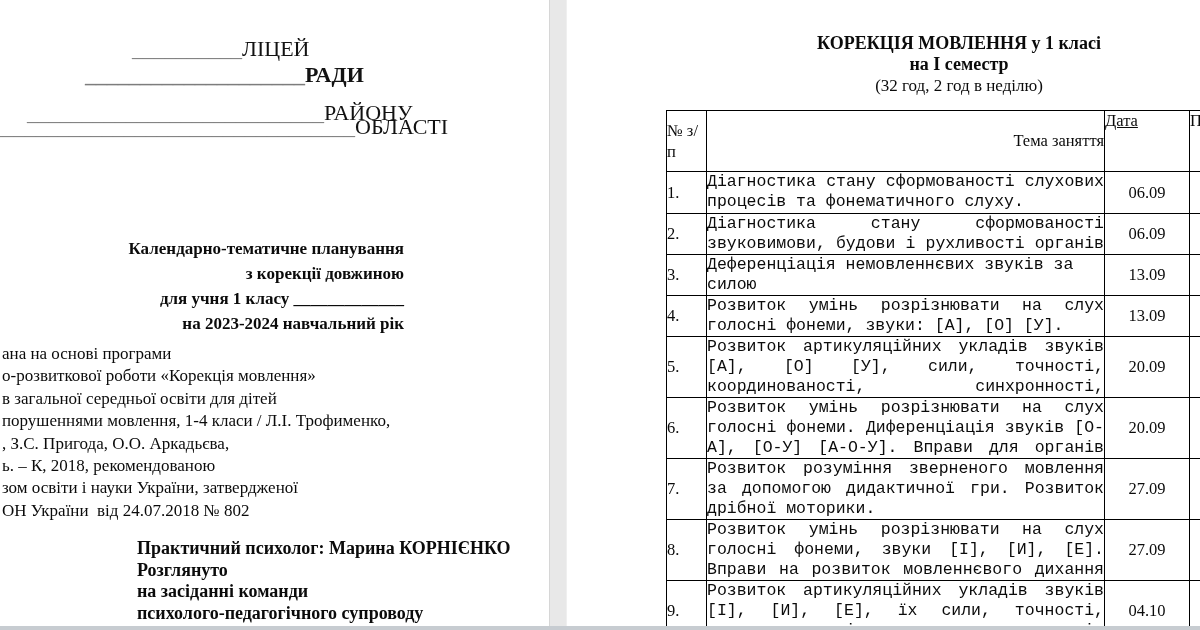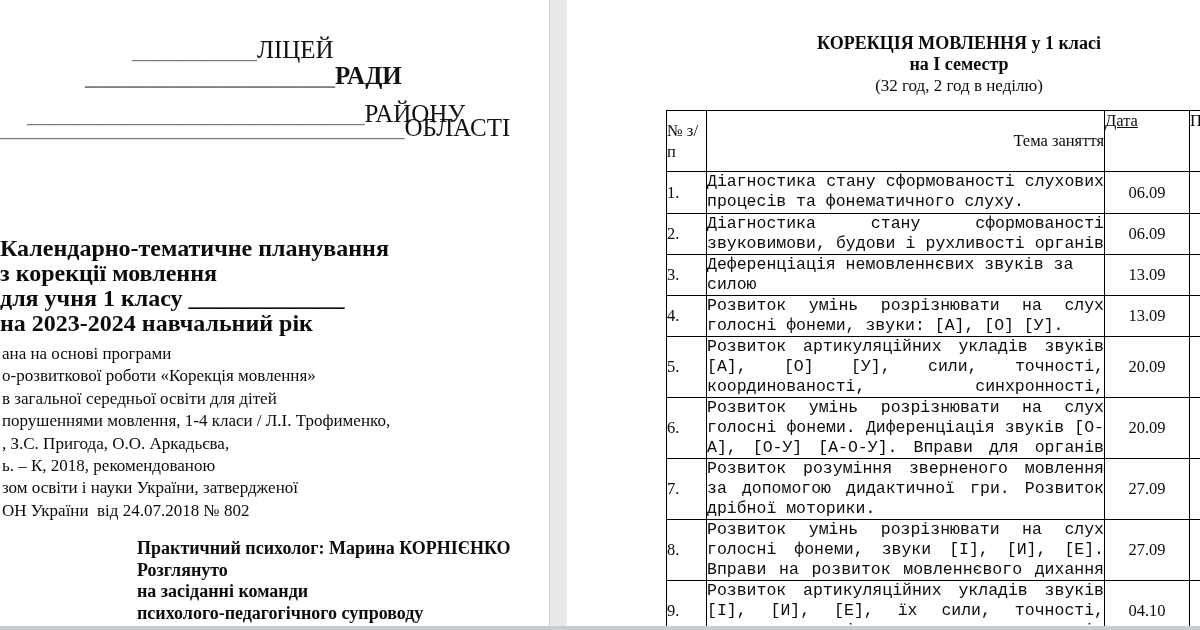--- a/index.html
+++ b/index.html
@@ -27,30 +27,30 @@
     border-right: 1px solid #efefef;
     box-sizing: border-box;
   }
   .bottom-band {
     position: absolute; left: 0; top: 626px; width: 1200px; height: 4px;
     background: #c7ccd1;
     z-index: 5;
   }
 
   
-  .hl { position: absolute; font-size: 25px; white-space: nowrap; color: #121212; }
+  .hl { position: absolute; font-size: 22px; white-space: nowrap; color: #121212; }
   .hl .blank { color: #7d7d7d; letter-spacing: 0; }
   .hl1 { left: 132px; top: 36px; }
   .hl2 { left: 85px;  top: 62px; font-weight: bold; }
   .hl3 { left: 27px;  top: 100px; }
   .hl4 { left: -8px;  top: 114px; }
 
   .title-block {
     position: absolute; left: 0; top: 236px; width: 404px;
-    text-align: left; font-weight: bold; font-size: 24px; line-height: 25px;
+    text-align: right; font-weight: bold; font-size: 17px; line-height: 25px;
   }
   .title-block div { white-space: nowrap; }
 
   .program-block {
     position: absolute; left: 2px; top: 343px;
     font-size: 17px; line-height: 22.4px;
   }
   .program-block div { white-space: pre; }
 
   .footer-block {
@@ -93,21 +93,21 @@
 
   <div class="page page-left">
 
     <div class="hl hl1"><span class="blank">__________</span><span>ЛІЦЕЙ</span></div>
     <div class="hl hl2"><span class="blank">____________________</span><span>РАДИ</span></div>
     <div class="hl hl3"><span class="blank">___________________________</span><span>РАЙОНУ</span></div>
     <div class="hl hl4"><span class="blank">_________________________________</span><span>ОБЛАСТІ</span></div>
 
     <div class="title-block">
       <div>Календарно-тематичне планування</div>
-      <div>з корекції мовлення</div>
+      <div>з корекції довжиною</div>
       <div>для учня 1 класу _____________</div>
       <div>на 2023-2024 навчальний рік</div>
     </div>
 
     <div class="program-block">
       <div>ана на основі програми</div>
       <div>о-розвиткової роботи «Корекція мовлення»</div>
       <div>в загальної середньої освіти для дітей</div>
       <div>порушеннями мовлення, 1-4 класи / Л.І. Трофименко,</div>
       <div>, З.С. Пригода, О.О. Аркадьєва,</div>

